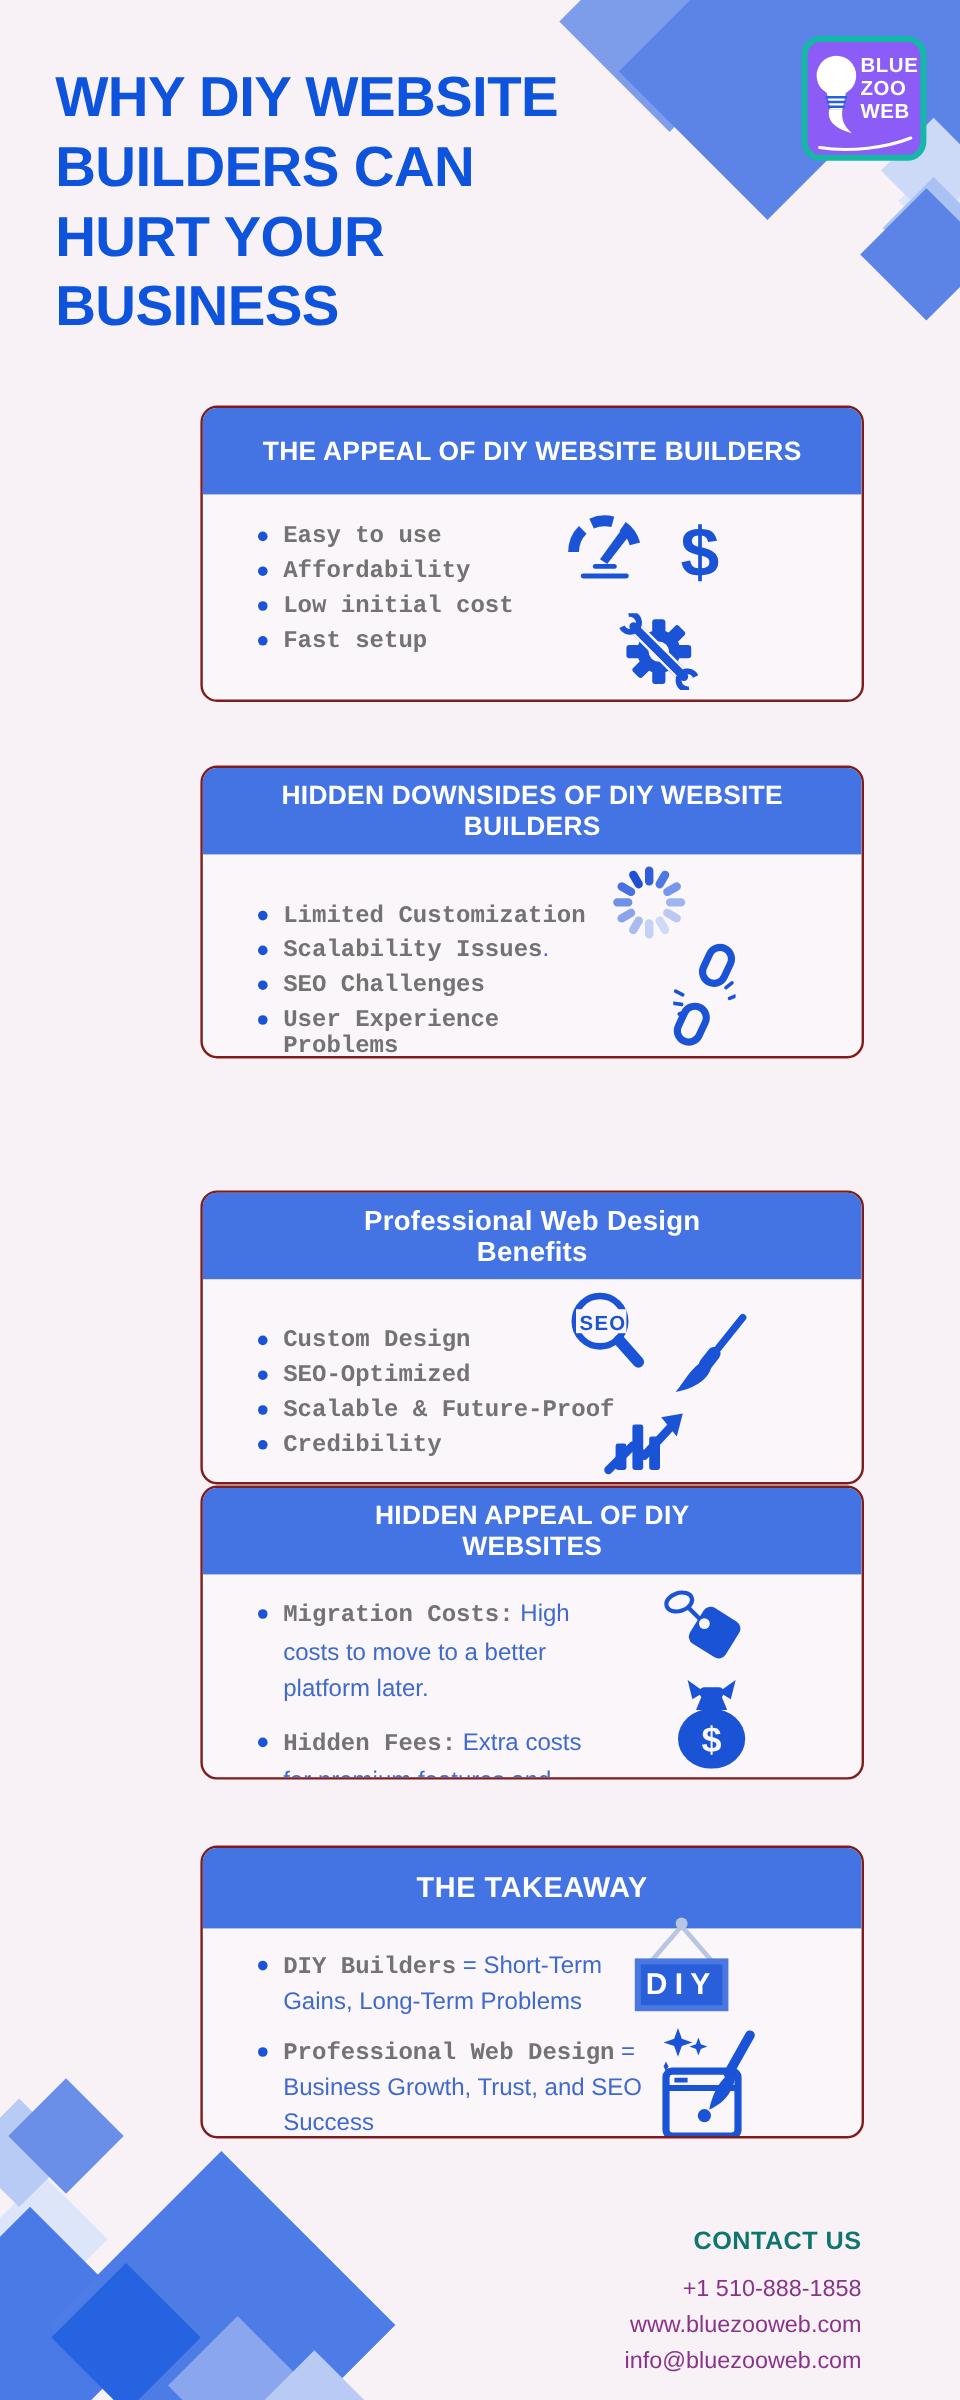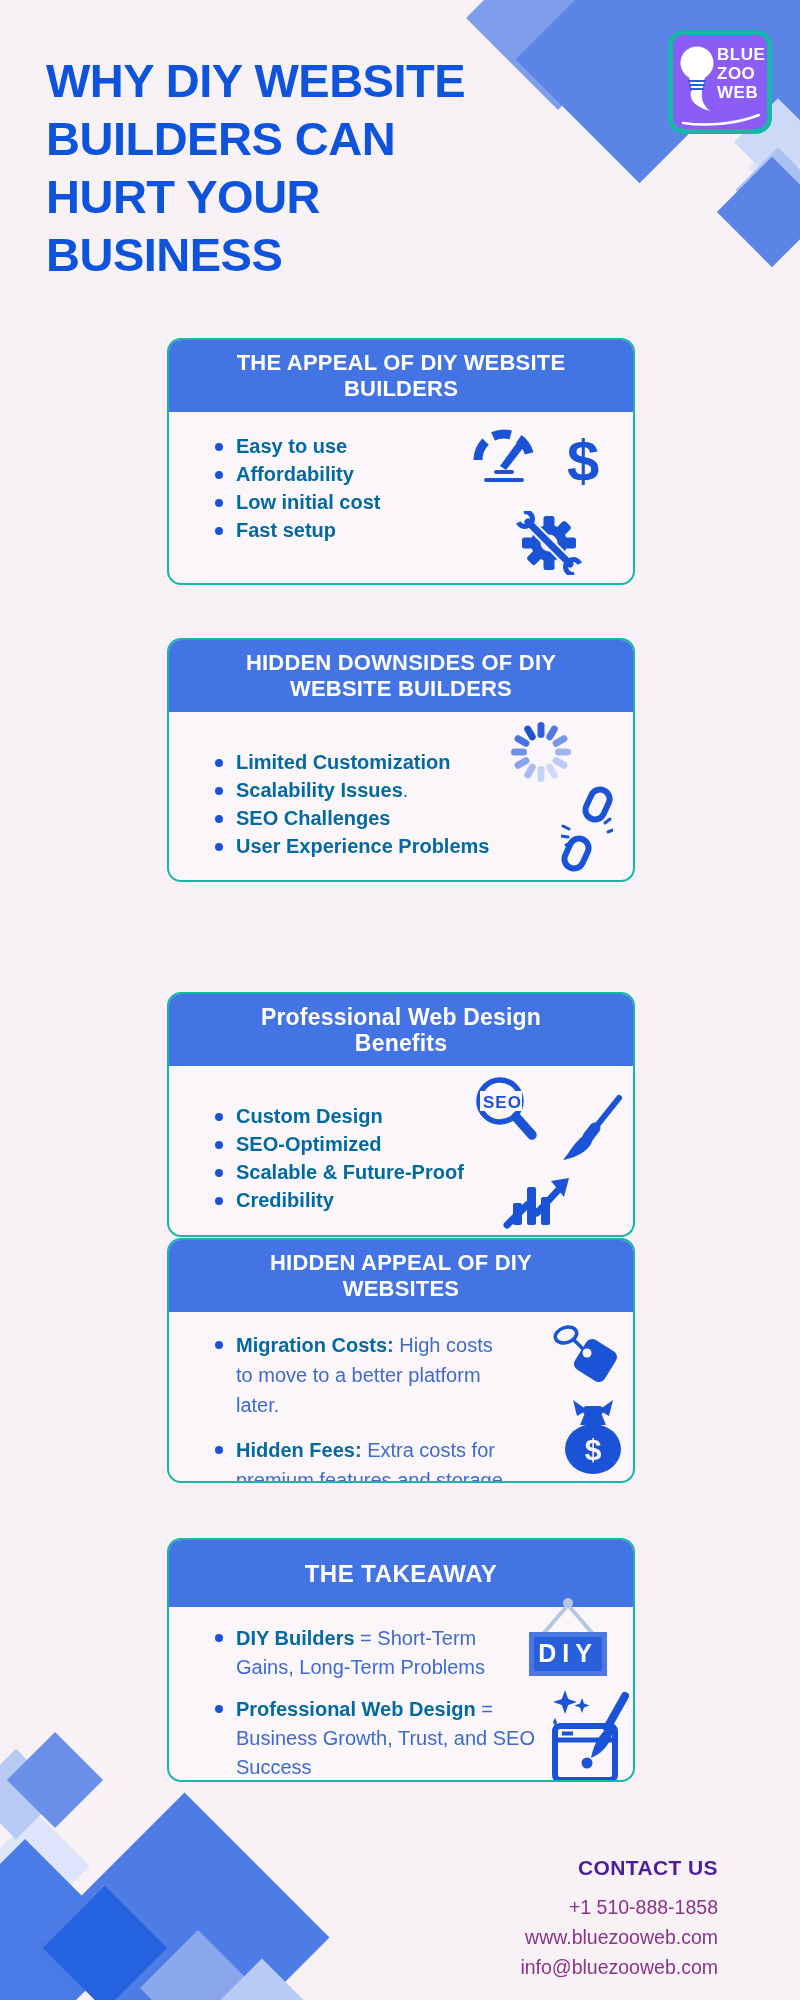--- a/index.html
+++ b/index.html
@@ -2,40 +2,40 @@
 <html><head>
 <meta charset="utf-8">
 <style>
   html,body{margin:0;padding:0;}
   body{font-family:"Liberation Sans",sans-serif;}
   #canvas{position:relative;width:800px;height:2000px;background:#f8f2f7;overflow:hidden;}
   .dia{position:absolute;transform:rotate(45deg);}
   .title{position:absolute;left:46px;top:52px;font-size:47px;font-weight:bold;color:#0d53dc;line-height:58px;letter-spacing:-0.5px;z-index:2;}
   .logo{position:absolute;left:668px;top:30px;width:104px;height:104px;background:#8b5cf6;border:5px solid #14b8a6;border-radius:16px;box-sizing:border-box;z-index:3;}
   .logo-text{position:absolute;left:44px;top:10px;color:#fff;font-weight:bold;font-size:17px;line-height:19px;letter-spacing:0.5px;}
-  .card{position:absolute;left:167px;width:468px;background:#fbf6fa;border:2px solid #14b8a6;border-radius:14px;box-sizing:border-box;overflow:hidden;z-index:2;}
+  .card{position:absolute;left:167px;width:553px;background:#fbf6fa;border:2px solid #7f1d1d;border-radius:14px;box-sizing:border-box;overflow:hidden;z-index:2;}
   .card-header{background:#4473e4;color:#ffffff;font-weight:bold;display:flex;align-items:center;justify-content:center;text-align:center;font-size:22px;line-height:26px;height:72px;padding:0 28px;letter-spacing:0.2px;}
   .hdr-narrow{padding:0 88px;}
   .hdr-case{font-size:23px;}
   .bullets{position:absolute;left:46px;display:flex;flex-direction:column;gap:7px;}
   .bullet{display:flex;align-items:flex-start;}
   .dot{width:8px;height:8px;border-radius:50%;background:#1b53d6;margin:7px 13px 0 0;flex:none;}
   .btxt{font-size:20px;line-height:21px;color:#3e6ad0;width:280px;}
-  .btxt b{color:#0369a1;font-weight:bold;}
+  .btxt b{color:#737373;font-weight:bold;font-family:Liberation Mono, monospace;}
   .wide .bullets{gap:15px;}
   .wide .btxt{line-height:30px;width:275px;}
   .wide .dot{margin-top:11px;}
   .take .bullets{gap:13px;}
   .take .btxt{line-height:29px;width:302px;}
   .take .dot{margin-top:10px;}
   .icn{position:absolute;}
   .dollar{font-size:58px;font-weight:bold;color:#1b53d6;line-height:1;}
   svg text{font-family:"Liberation Sans",sans-serif;font-weight:bold;}
   .contact{position:absolute;right:82px;top:1856px;text-align:right;z-index:2;}
-  .contact-heading{font-size:21px;font-weight:bold;color:#4c1d95;letter-spacing:0.4px;margin-bottom:12px;}
+  .contact-heading{font-size:21px;font-weight:bold;color:#0f766e;letter-spacing:0.4px;margin-bottom:12px;}
   .contact-line{font-size:19.5px;color:#8a3489;line-height:30px;}
 </style>
 </head>
 <body>
 
 <div id="canvas">
 
   <div class="dia" style="left:493px;top:-47px;width:130px;height:130px;background:#7d9ce9;"></div>
   <div class="dia" style="left:552px;top:-28px;width:175px;height:175px;background:#5b84e6;"></div>
   <div class="dia" style="left:690px;top:-80px;width:210px;height:210px;background:#5b84e6;"></div>

